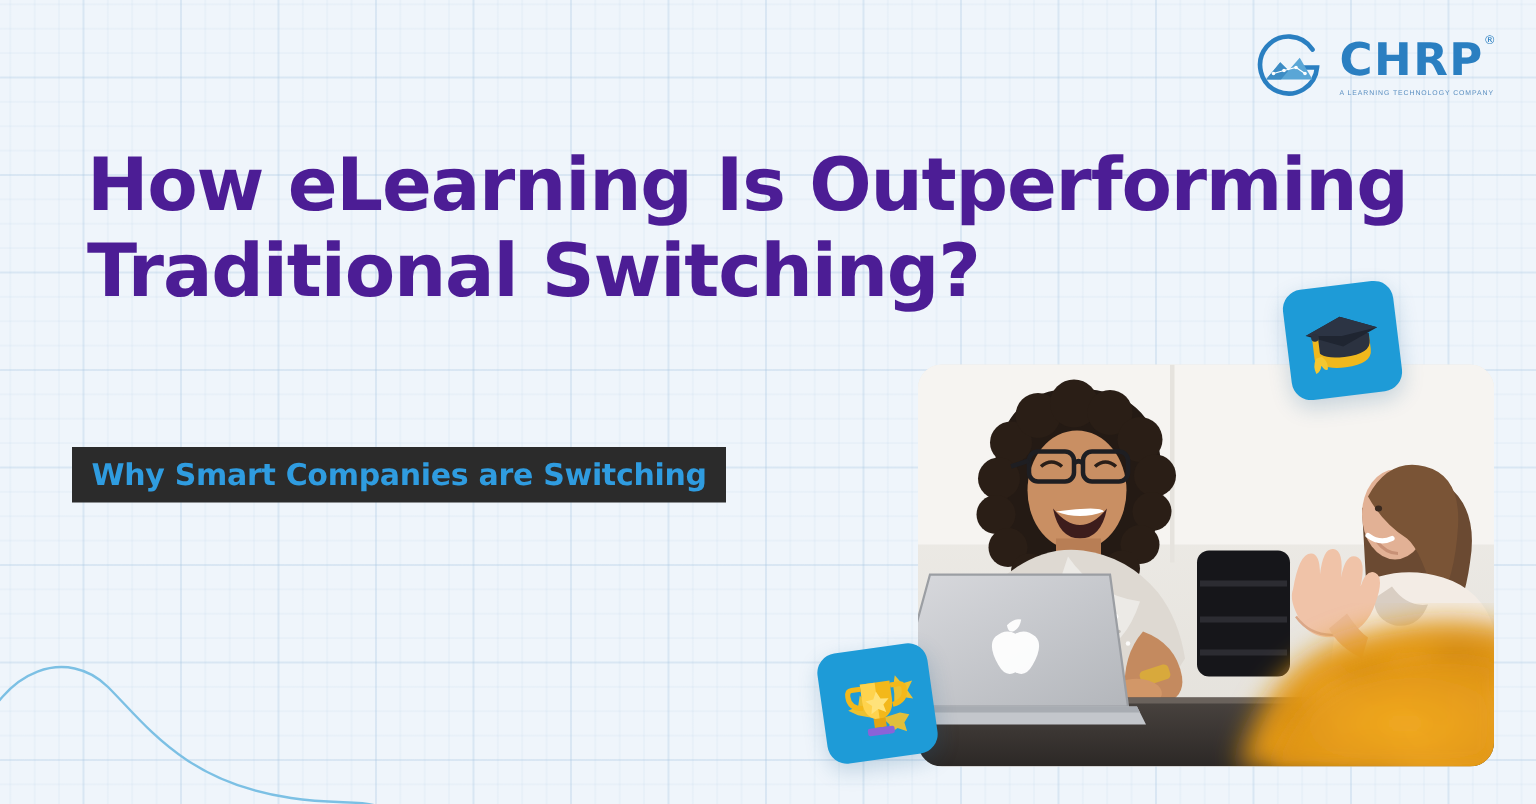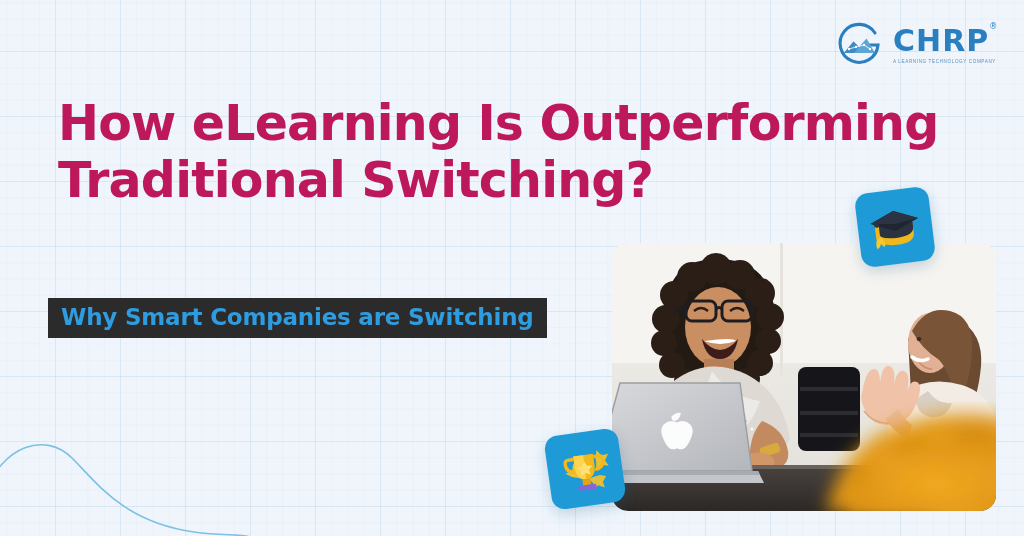--- a/index.html
+++ b/index.html
@@ -56,41 +56,41 @@
   .logo-tag {
     font-size:4.6px; letter-spacing:.62px; color:#5b8fc0;
     margin-top:3px; white-space:nowrap;
     font-family:"Liberation Sans", sans-serif;
   }
 
   
   .headline {
     position:absolute; left:58px; top:96px;
     width:870px;
-    color:#be185d;
+    color:#4c1d95;
     font-family:"DejaVu Sans", sans-serif;
     font-weight:bold;
     font-size:49px;
     line-height:1.16;
     letter-spacing:-.8px;
   }
   .headline .hl-line { display:block; white-space:nowrap; }
 
   
   .subtitle {
     position:absolute; left:48px; top:298px;
     display:flex; flex-direction:column; align-items:flex-start;
     gap:3px;
   }
   .sub-line {
     background:#2b2b2b;
     color:#2f9ce0;
     font-family:"DejaVu Sans", sans-serif;
     font-weight:bold;
-    font-size:23px;
+    font-size:20px;
     line-height:1;
     padding:8px 13px 9px 13px;
     white-space:nowrap;
     letter-spacing:-.2px;
   }
 
   
   .photo {
     position:absolute;
     left:612px; top:243px;

